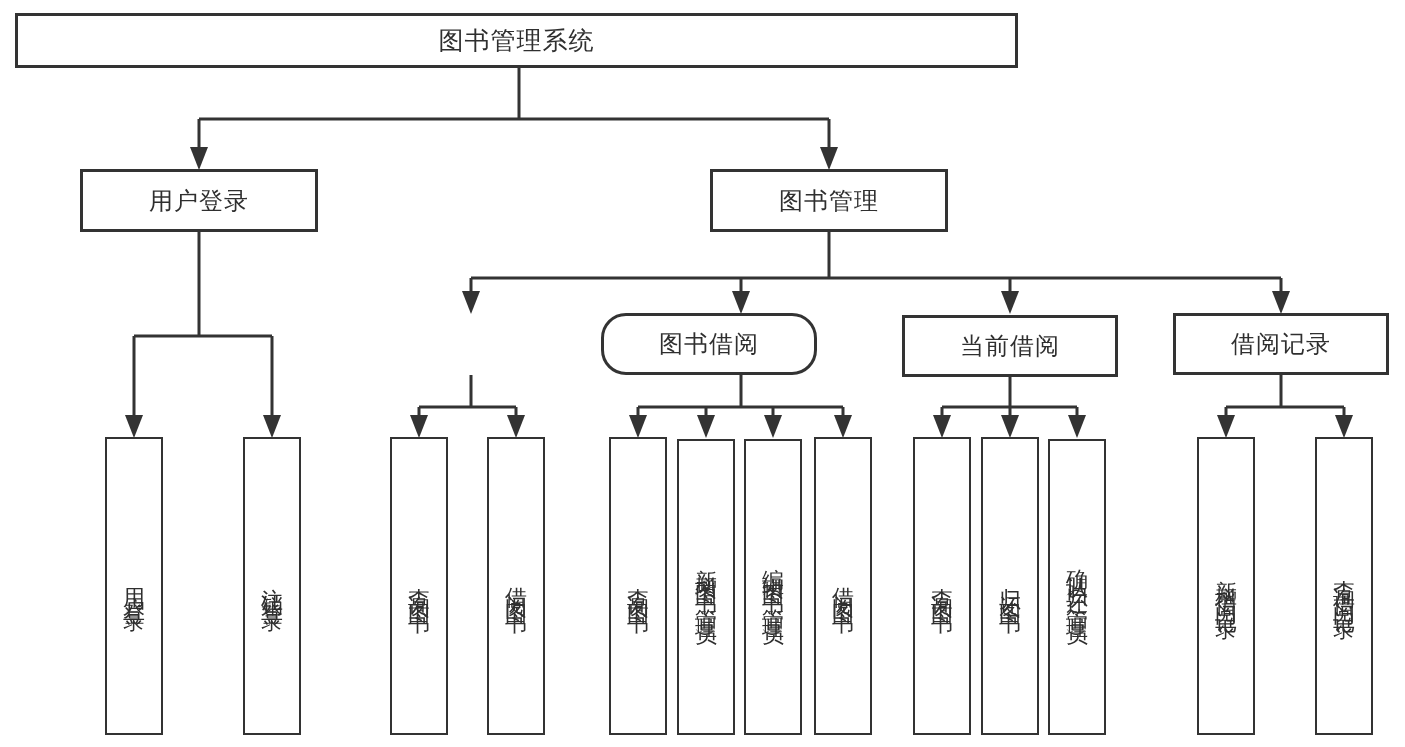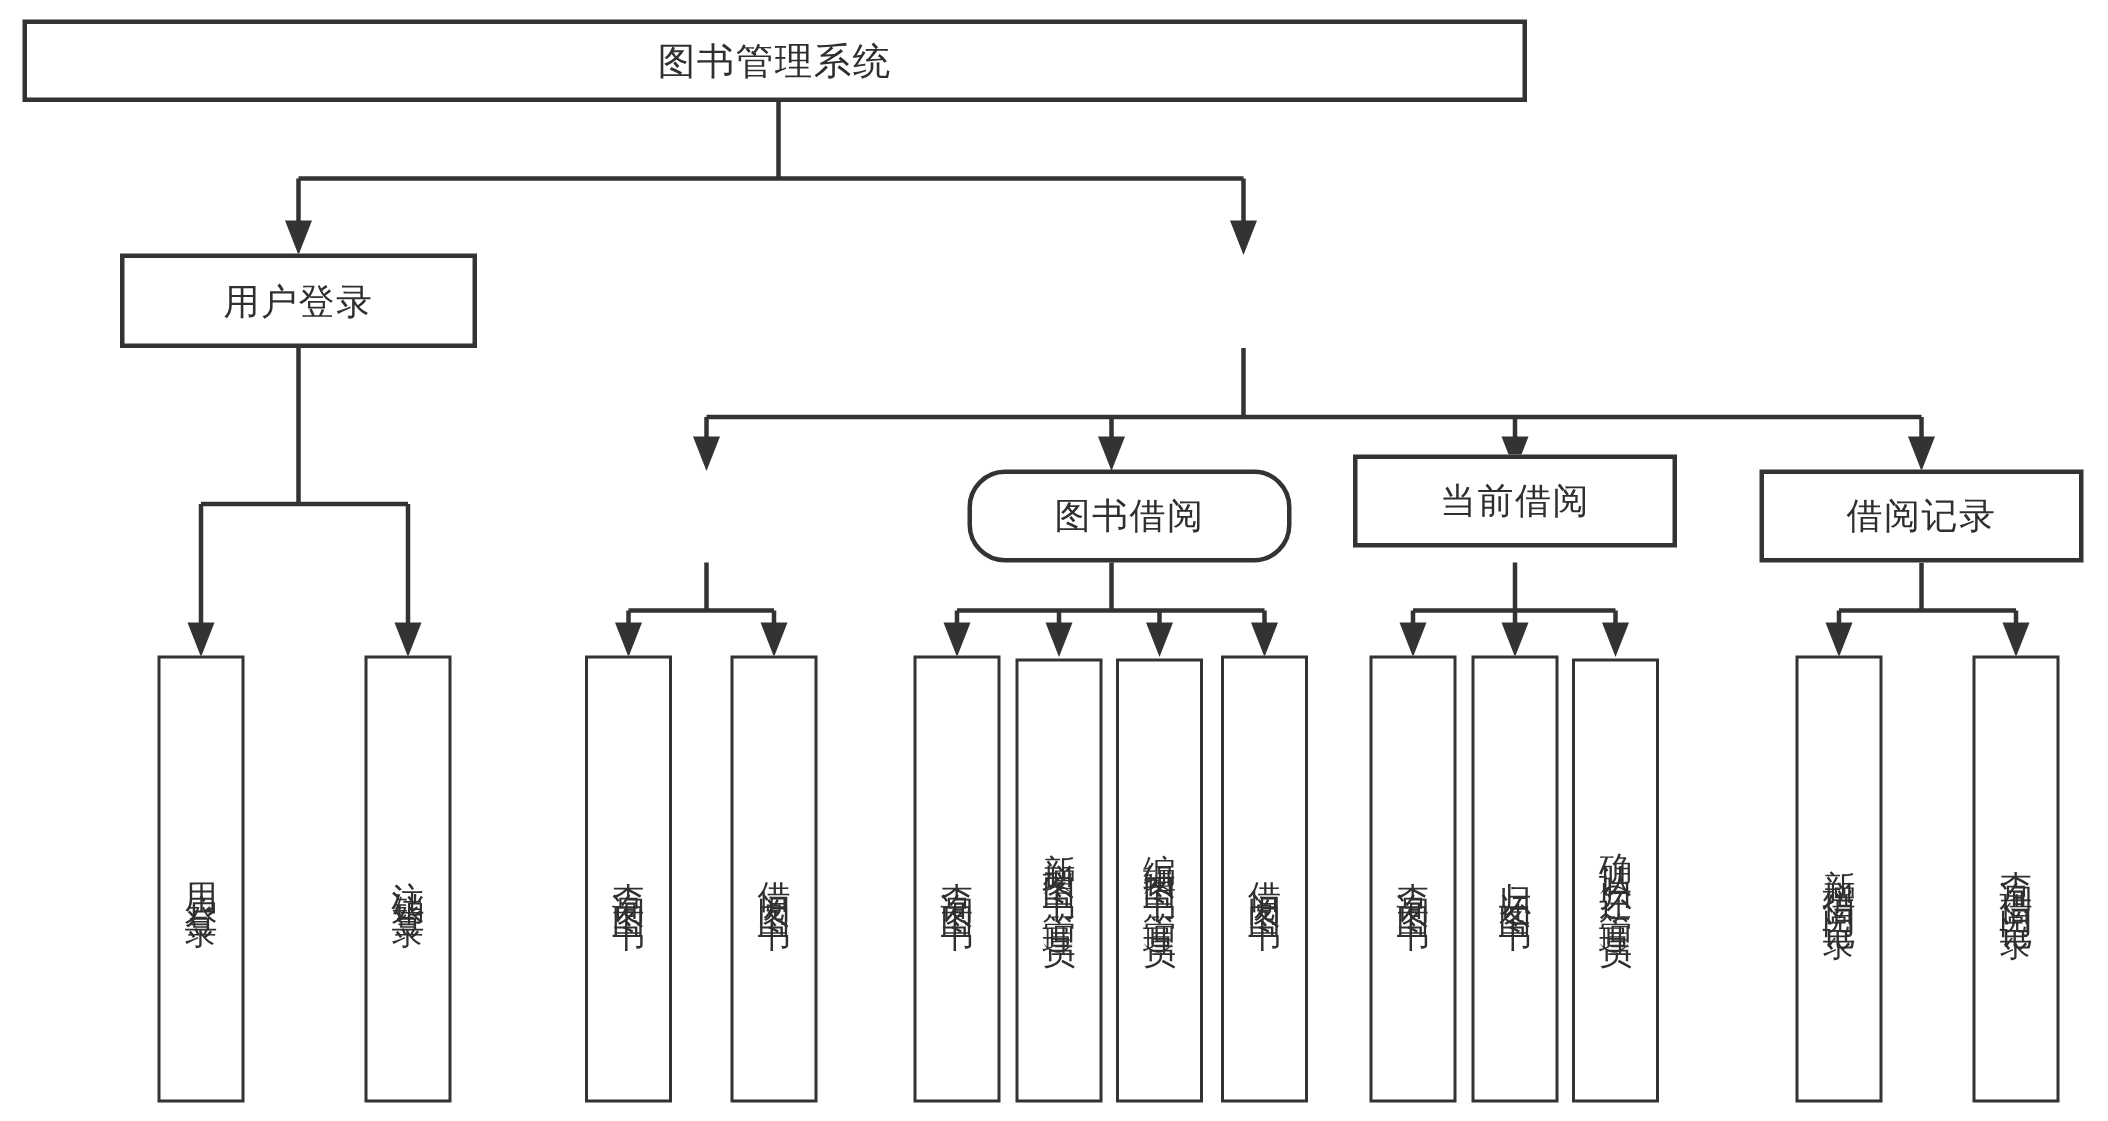--- a/index.html
+++ b/index.html
@@ -115,25 +115,28 @@
     </g>
   </svg>
 
   <div class="node root-box" style="left:15px; top:13px; width:1003px; height:55px;">
     <span>图书管理系统</span>
   </div>
 
   <div class="node branch-box" style="left:80px; top:169px; width:238px; height:63px;">
     <span>用户登录</span>
   </div>
+  <div class="node branch-box" style="left:710px; top:169px; width:238px; height:63px;">
+    <span>图书管理</span>
+  </div>
 
-  <div class="node branch-box" style="left:645px; top:313px; width:216px; height:62px;border-radius:25px;">
+  <div class="node branch-box" style="left:601px; top:313px; width:216px; height:62px;border-radius:25px;">
     <span>图书借阅</span>
   </div>
-  <div class="node branch-box" style="left:902px; top:303px; width:216px; height:62px;">
+  <div class="node branch-box" style="left:902px; top:315px; width:216px; height:62px;">
     <span>当前借阅</span>
   </div>
   <div class="node branch-box" style="left:1173px; top:313px; width:216px; height:62px;">
     <span>借阅记录</span>
   </div>
 
   <div class="node leaf-box" style="left:105px; top:437px; width:58px; height:298px;">
     <span class="vtext">用户登录</span>
   </div>
   <div class="node leaf-box" style="left:243px; top:437px; width:58px; height:298px;">

